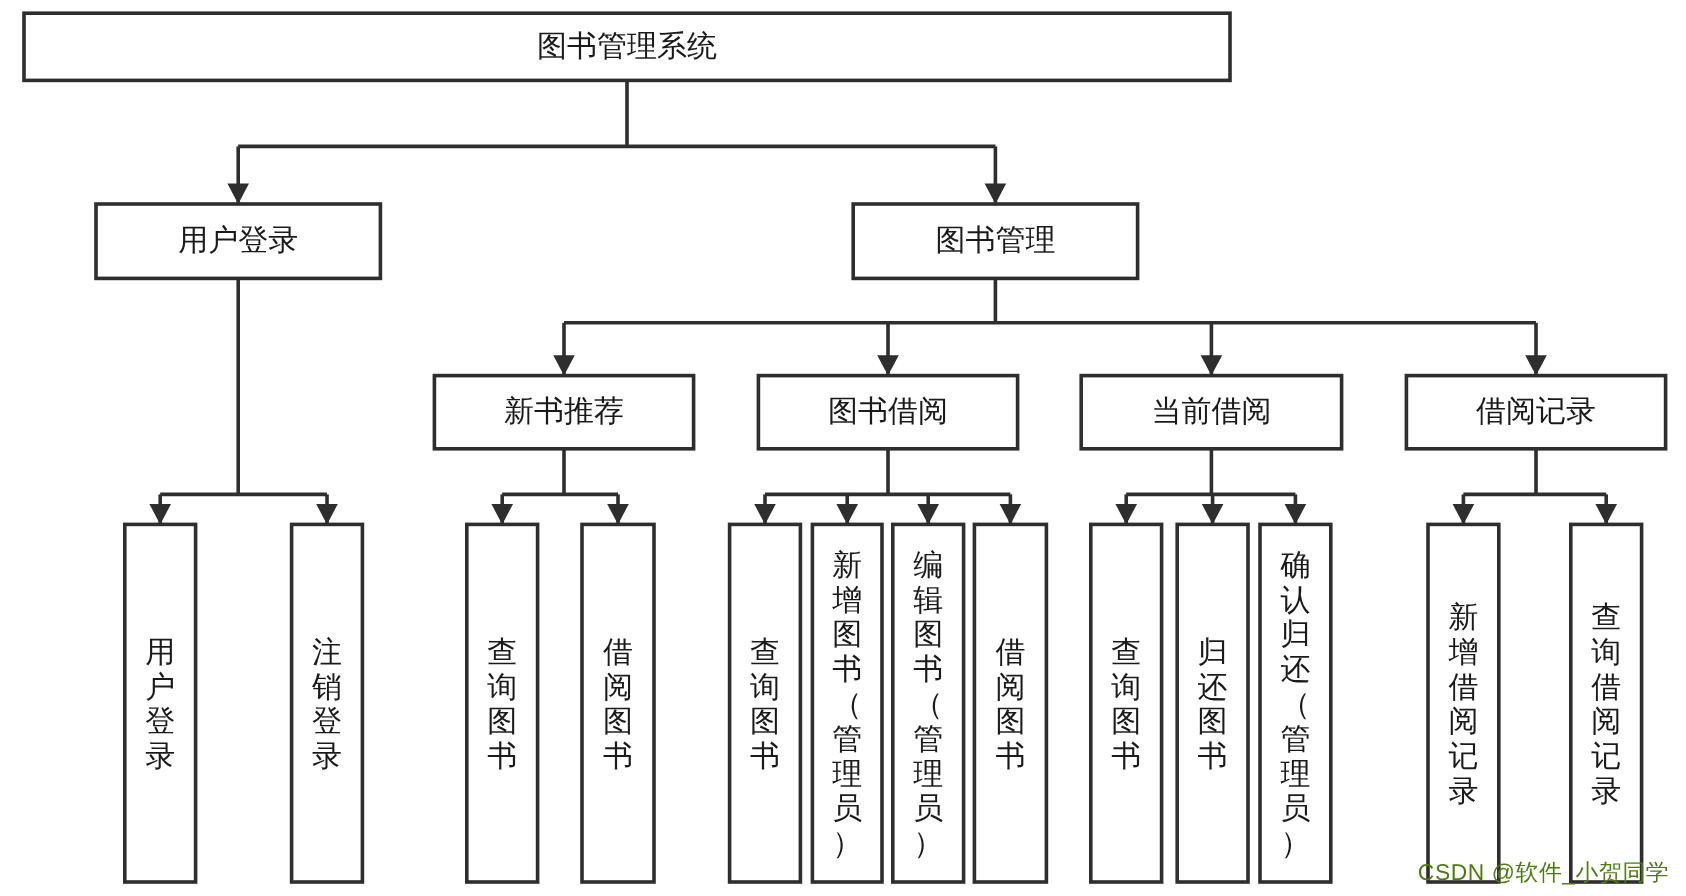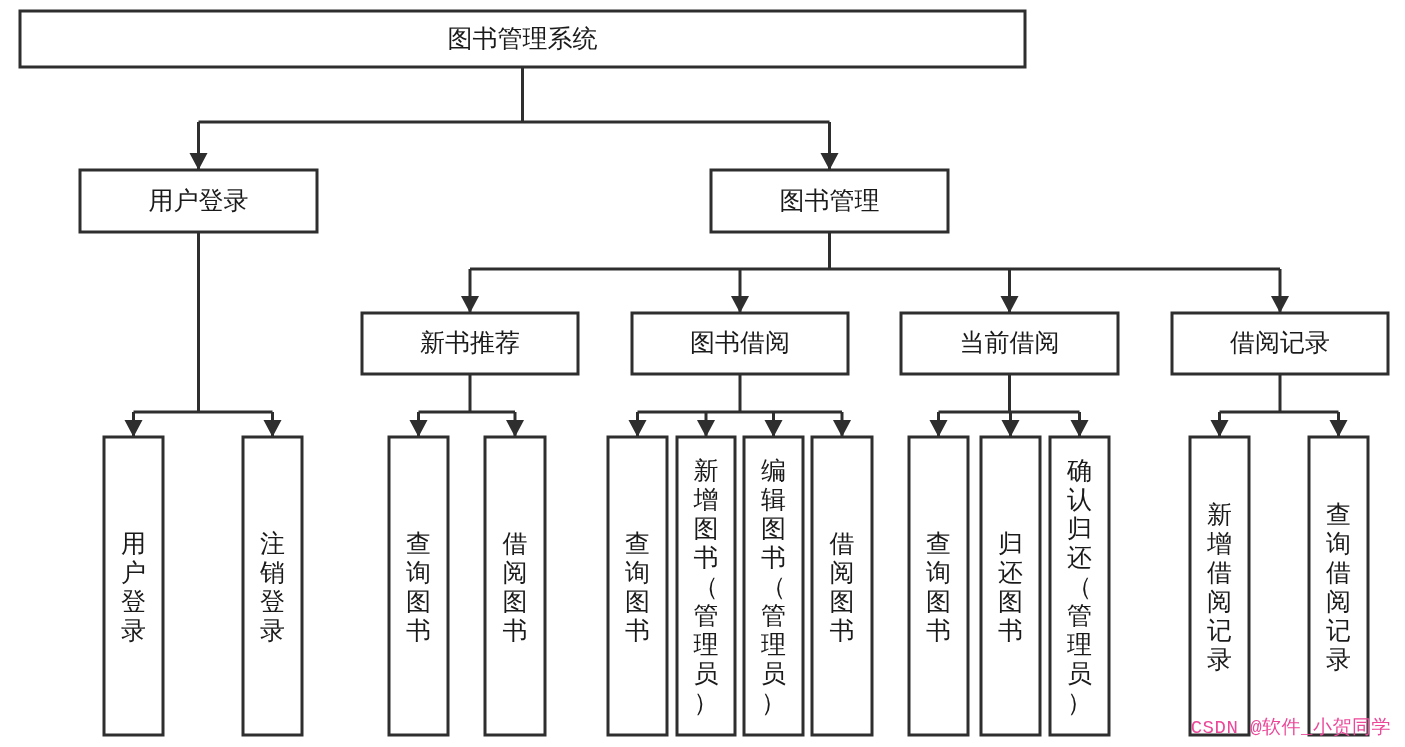--- a/index.html
+++ b/index.html
@@ -20,22 +20,22 @@
     text-anchor:middle;
     dominant-baseline:middle;
   }
   .label-h{font-size:25px;}
   .label-v-char{font-size:25px;text-anchor:middle;}
 
   .watermark{
     position:absolute;
     right:14px;bottom:6px;
     font-size:19px;
-    color:#ec4899;
-    font-family:Liberation Mono, monospace;
+    color:#4d7c0f;
+    font-family:Liberation Sans, sans-serif;
     white-space:nowrap;
     letter-spacing:0.5px;
     user-select:none;
   }
 </style>
 </head>
 <body>
 
 <div id="stage">
   <svg id="diagram" viewBox="0 0 1405 747">

